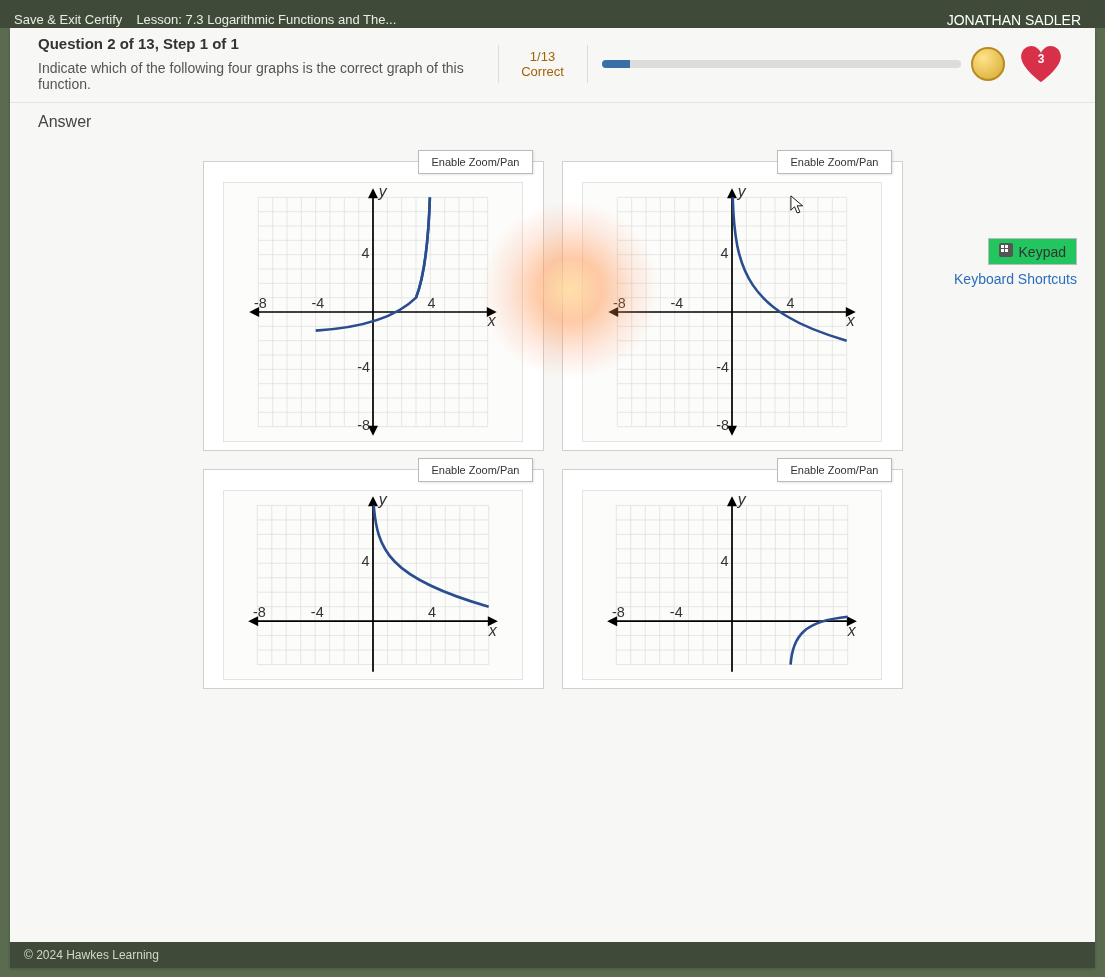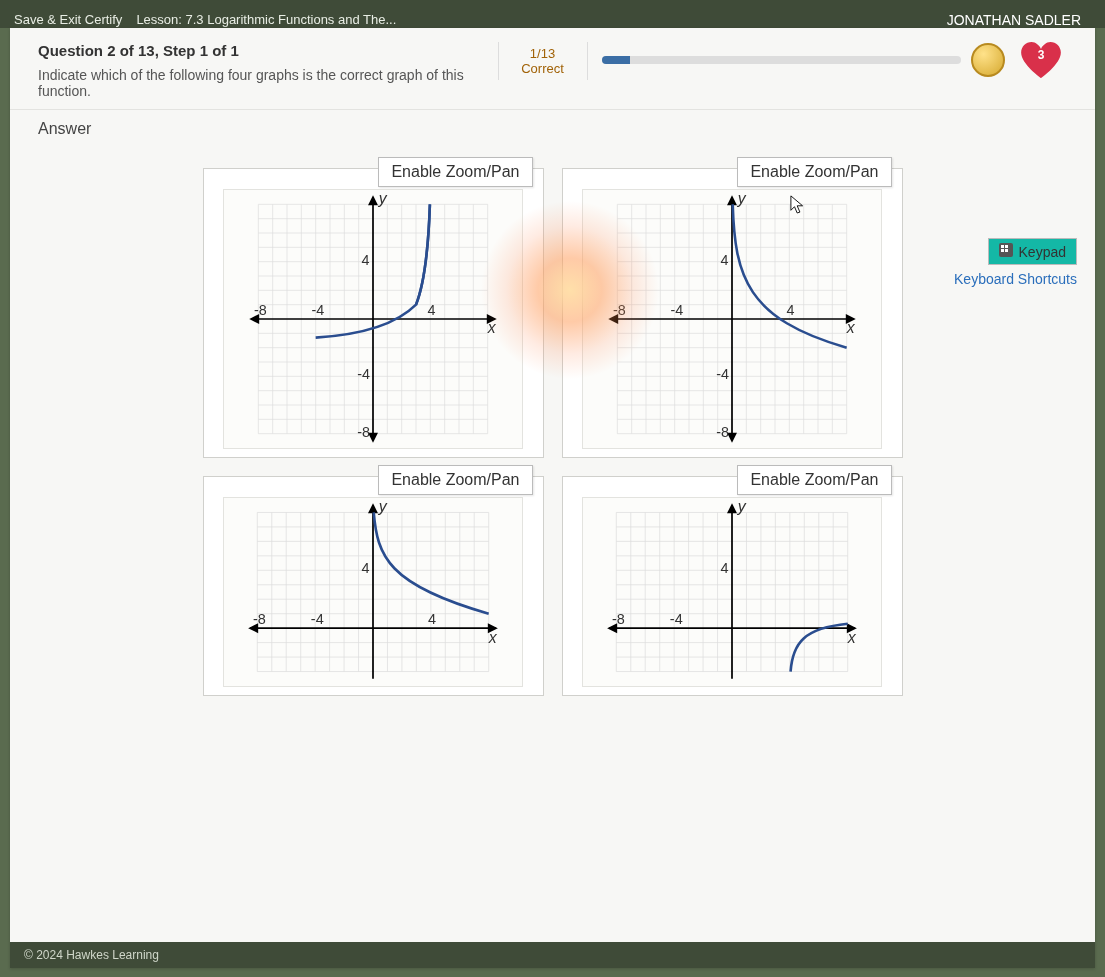--- a/index.html
+++ b/index.html
@@ -23,24 +23,24 @@
   .topbar .left { flex: 1; display:flex; gap:14px; align-items:center;}
   .topbar .username { font-weight: normal; color:#fff; font-size:14px; padding-right:10px;}
   .page {
     background: #f7f7f5;
     margin: 0 10px 0 10px;
     height: 940px;
     position: relative;
     box-shadow: 0 1px 3px rgba(0,0,0,0.2);
   }
   .qheader {
-    padding: 14px 20px 10px 28px;
+    padding: 7px 20px 10px 28px;
     border-bottom: 1px solid #e3e3e0;
     display:flex;
-    align-items:flex-start;
+    align-items:center;
   }
   .qheader .qleft { flex:1; }
   .qheader .qtitle { font-size: 15px; font-weight: bold; color:#333; margin-bottom:8px;}
   .qheader .qprompt { font-size: 14px; color:#555; }
   .qheader .scorebox {
     width: 90px; text-align:center; font-size:13px; color:#a16207;
     border-left:1px solid #ddd; border-right:1px solid #ddd; padding:4px 0;
   }
   .qheader .progress {
     flex:1; display:flex; align-items:center; padding:0 14px; gap:10px;
@@ -62,41 +62,41 @@
     position:absolute; top:6px; left:0; right:0; text-align:center;
     color:#fff; font-weight:bold; font-size:12px;
   }
   .equation { text-align:center; padding:22px 0 8px 0; font-family: "Times New Roman", serif; font-size:18px; color:#222;}
   .equation .sub { font-size:11px; vertical-align:-4px;}
   .answer-section { padding: 10px 28px 0 28px; }
   .answer-label { font-size:16px; color:#444; margin-bottom:8px; }
   .tools { position:absolute; right:18px; top:210px; text-align:right; font-size:14px;}
   .keypad-btn {
     display:inline-flex; align-items:center; gap:6px;
-    border:1px solid #bbb; background:#14b8a6; padding:4px 10px; cursor:pointer;
+    border:1px solid #bbb; background:#22c55e; padding:4px 10px; cursor:pointer;
     color:#333; font-size:14px;
   }
   .kblink { color:#2a6ebb; margin-top:6px; cursor:pointer; }
   .graph-grid {
     width: 700px;
     margin: 30px auto 0;
     display:grid;
     grid-template-columns: 1fr 1fr;
     gap: 18px;
   }
   .graph-card {
     border:1px solid #d0d0cc;
     background:#fff;
     padding:8px;
     position:relative;
   }
   .zoom-btn {
     position:absolute; top:-12px; right:10px;
     background:#fff; border:1px solid #bbb;
-    padding:5px 12px; font-size:16px; color:#333; cursor:pointer;
+    padding:5px 12px; font-size:11px; color:#333; cursor:pointer;
     box-shadow: 1px 1px 2px rgba(0,0,0,0.1);
   }
   .plot {
     width: 300px; height: 260px;
     background:#fcfcfa;
     border:1px solid #e3e3df;
     margin: 12px auto 0;
     position:relative;
   }
   .plot.short { height: 190px; }

